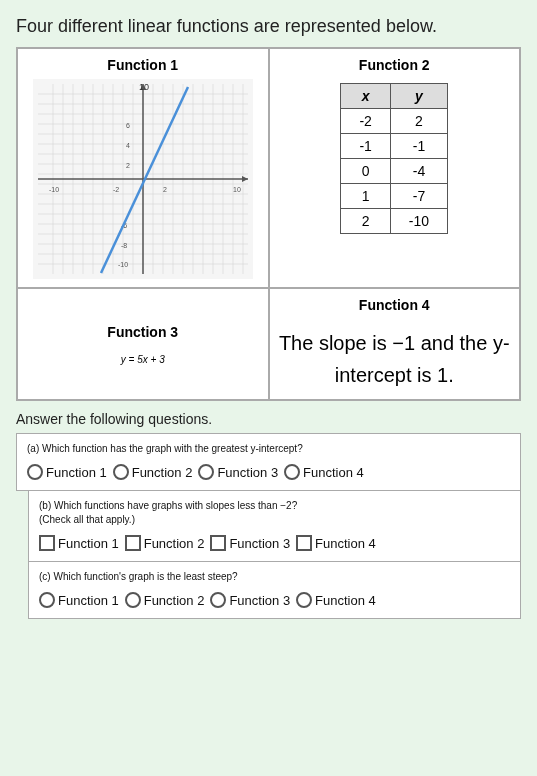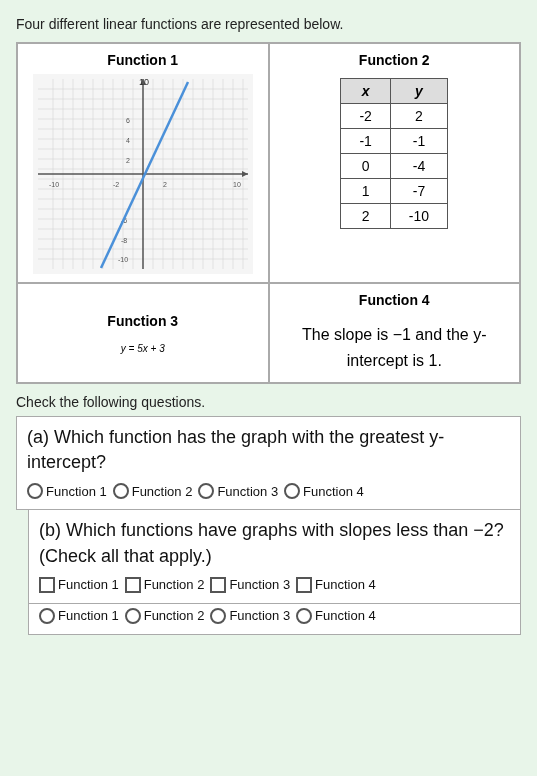--- a/index.html
+++ b/index.html
@@ -5,21 +5,21 @@
     * { box-sizing: border-box; margin: 0; padding: 0; }
     body {
       font-family: Arial, sans-serif;
       background: #e8f5e9;
       padding: 16px;
       width: 537px;
       min-height: 776px;
       font-size: 14px;
     }
     .intro {
-      font-size: 14px;
+      font-size: 18px;
       margin-bottom: 10px;
       color: #222;
     }
     .functions-grid {
       display: grid;
       grid-template-columns: 1fr 1fr;
       border: 1px solid #aaa;
       background: #fff;
       margin-bottom: 10px;
     }
@@ -71,21 +71,21 @@
       font-size: 10px;
       margin-top: 8px;
       font-style: italic;
     }
     
     .fn4-cell {
       justify-content: center;
       min-height: 100px;
     }
     .fn4-text {
-      font-size: 16px;
+      font-size: 20px;
       text-align: center;
       line-height: 1.6;
       margin-top: 8px;
     }
     
     .answer-section {
       margin-top: 6px;
     }
     .answer-label {
       font-size: 14px;
@@ -95,21 +95,21 @@
     .question-block {
       border: 1px solid #aaa;
       background: #fff;
       margin-bottom: 0px;
     }
     .question-block + .question-block {
       border-top: none;
       margin-left: 12px;
     }
     .question-text {
-      font-size: 18px;
+      font-size: 10px;
       padding: 8px 10px 4px 10px;
       color: #111;
       line-height: 1.4;
     }
     .options-row {
       display: flex;
       flex-direction: row;
       align-items: center;
       gap: 6px;
       padding: 4px 10px 10px 10px;
@@ -263,21 +263,21 @@
     <div class="function-title">Function 3</div>
     <div class="fn3-equation">y = 5x + 3</div>
   </div>
 
   <div class="function-cell fn4-cell">
     <div class="function-title">Function 4</div>
     <div class="fn4-text">The slope is −1 and the y-intercept is 1.</div>
   </div>
 </div>
 
-<p class="answer-label">Check the following questions.</p>
+<p class="answer-label">Answer the following questions.</p>
 
 <div class="answer-section" id="questions-container">
 <div class="question-block">
       <div class="question-text">(a) Which function has the graph with the greatest y-intercept?</div>
       <div class="options-row">
         <div class="option-item">
           <span class="radio-circle"></span>
           <span class="option-label">Function 1</span>
         </div>
         <div class="option-item">
@@ -309,20 +309,21 @@
           <span class="checkbox-square"></span>
           <span class="option-label">Function 3</span>
         </div>
         <div class="option-item">
           <span class="checkbox-square"></span>
           <span class="option-label">Function 4</span>
         </div>
       </div>
     </div>
     <div class="question-block">
+      <div class="question-text">(c) Which function's graph is the least steep?</div>
       <div class="options-row">
         <div class="option-item">
           <span class="radio-circle"></span>
           <span class="option-label">Function 1</span>
         </div>
         <div class="option-item">
           <span class="radio-circle"></span>
           <span class="option-label">Function 2</span>
         </div>
         <div class="option-item">

